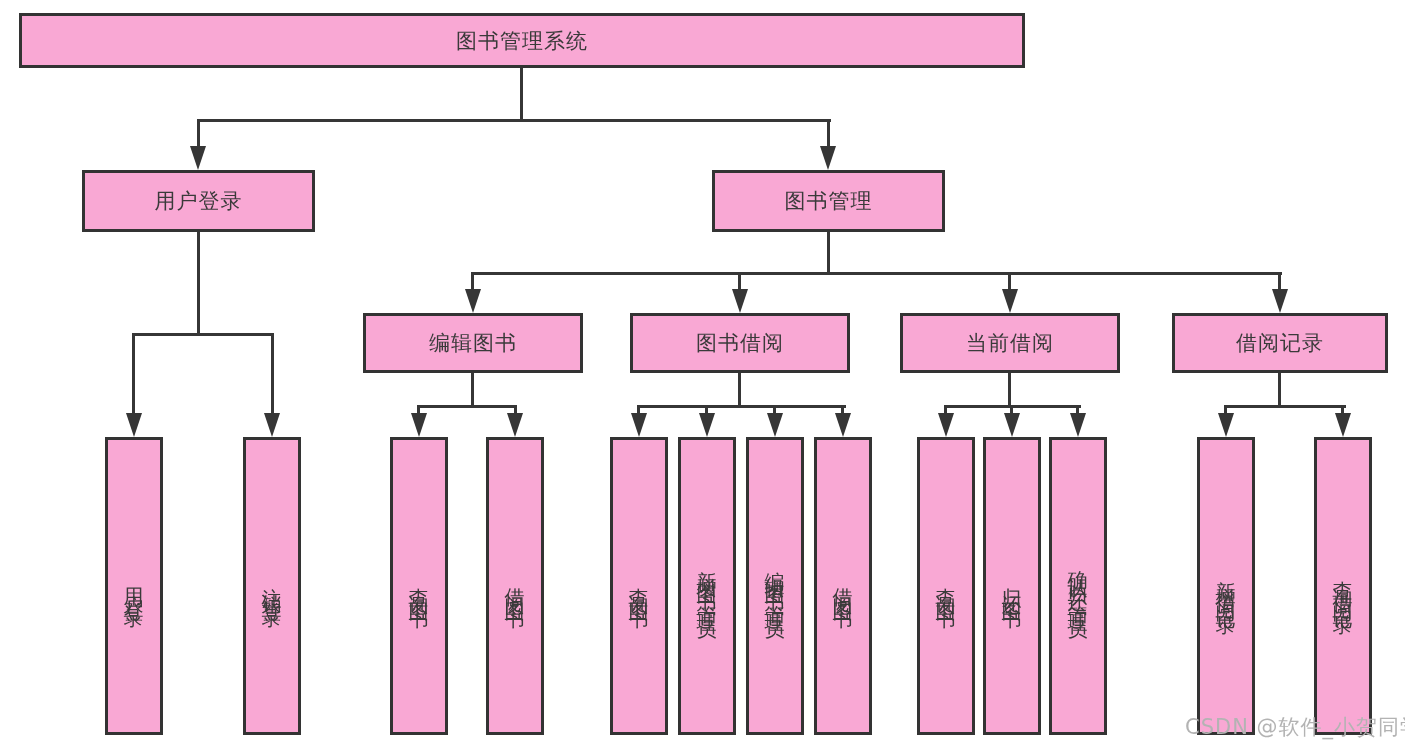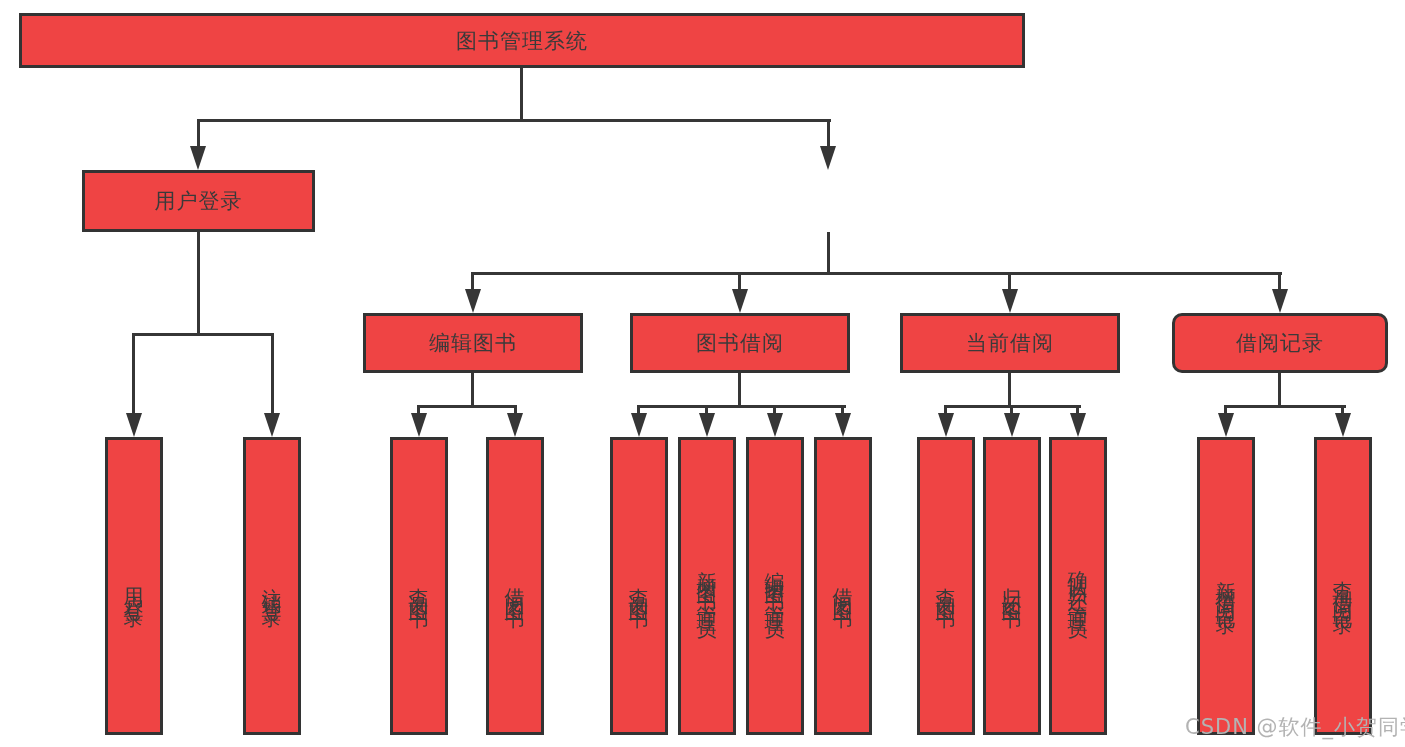--- a/index.html
+++ b/index.html
@@ -2,21 +2,21 @@
 <html><head>
 <meta charset="utf-8">
 <style>
   html,body { margin:0; padding:0; background:#ffffff; }
   .canvas {
     position:relative; width:1405px; height:747px; background:#ffffff;
     font-family:"DejaVu Sans","Liberation Sans",sans-serif; overflow:hidden;
   }
   .node {
     position:absolute; box-sizing:border-box;
-    border:3px solid #333333; background:#ef4444;
+    border:3px solid #333333; background:#f9a8d4;
     display:flex; align-items:center; justify-content:center;
     color:#3a3a3a; font-size:21px; letter-spacing:1px;
   }
   .leaf span {
     writing-mode:vertical-rl; text-orientation:mixed;
     font-size:20px; line-height:1; letter-spacing:7px; color:#3a3a3a;
   }
   .hline { position:absolute; height:3px; background:#363636; }
   .vline { position:absolute; width:3px;  background:#363636; }
   .arrow {
@@ -31,28 +31,29 @@
 </style>
 </head>
 <body>
 
 <div class="canvas">
 
   <div class="node" style="left:19px; top:13px; width:1006px; height:55px;">图书管理系统</div>
 
   <div class="node" style="left:82px; top:170px; width:233px; height:62px;">用户登录</div>
 
+  <div class="node" style="left:712px; top:170px; width:233px; height:62px;">图书管理</div>
 
   <div class="node" style="left:363px; top:313px; width:220px; height:60px;">编辑图书</div>
 
   <div class="node" style="left:900px; top:313px; width:220px; height:60px;">当前借阅</div>
 
   <div class="node" style="left:630px; top:313px; width:220px; height:60px;">图书借阅</div>
 
-  <div class="node" style="left:1172px; top:313px; width:216px; height:60px;border-radius:10px;">借阅记录</div>
+  <div class="node" style="left:1172px; top:313px; width:216px; height:60px;">借阅记录</div>
 
   <div class="node leaf" style="left:105px; top:437px; width:58px; height:298px;">
     <span>用户登录</span>
   </div>
   <div class="node leaf" style="left:243px; top:437px; width:58px; height:298px;">
     <span>注销登录</span>
   </div>
 
   <div class="node leaf" style="left:390px; top:437px; width:58px; height:298px;">
     <span>查询图书</span>

